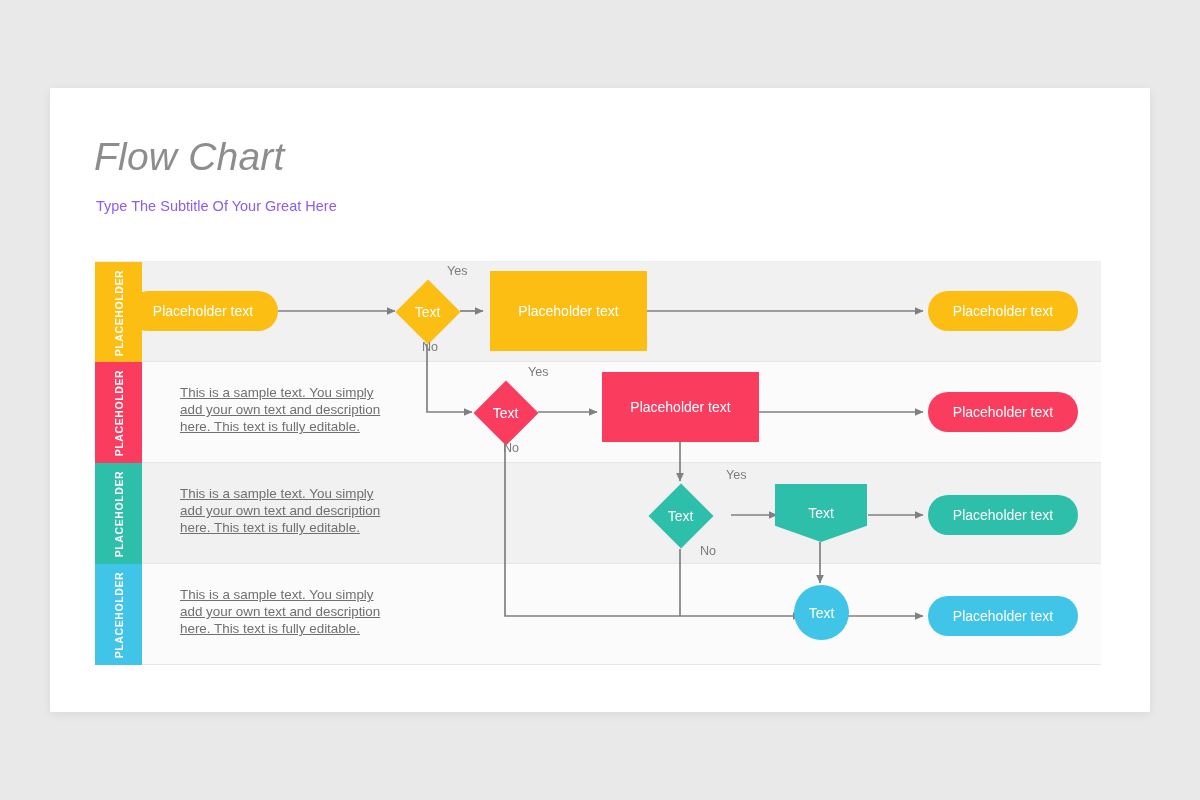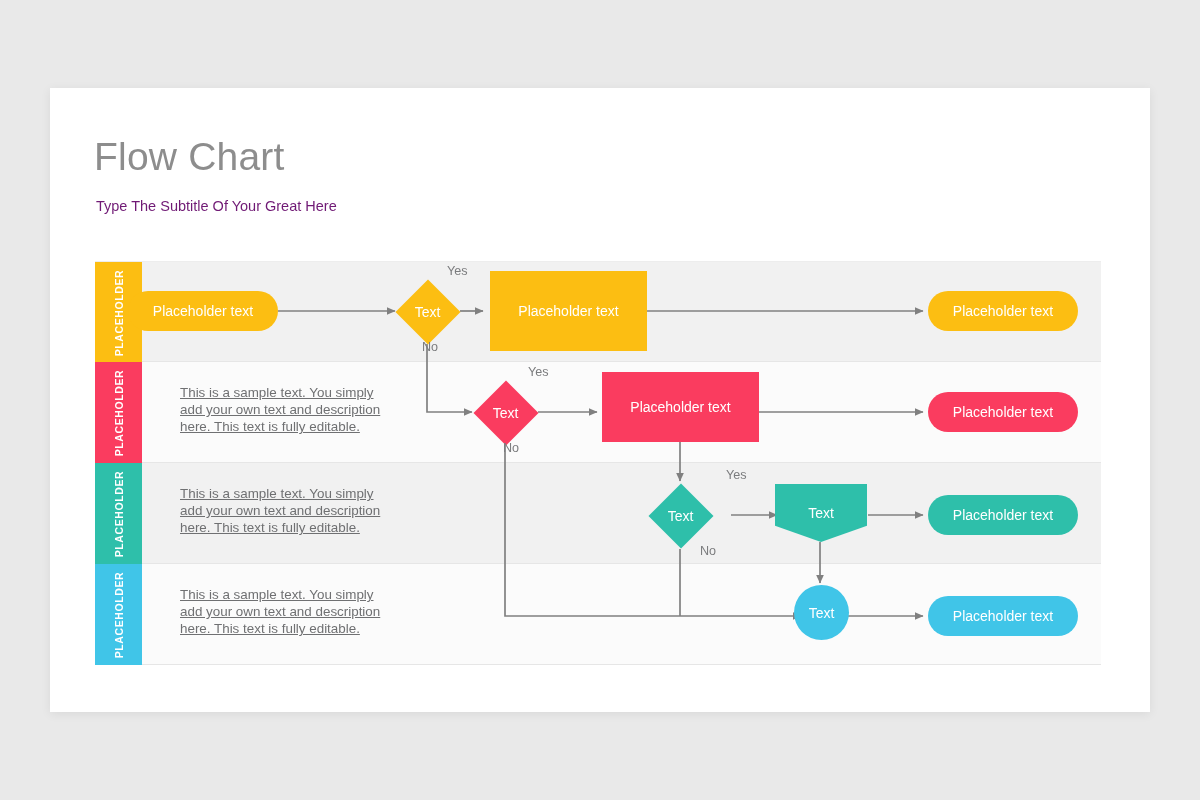--- a/index.html
+++ b/index.html
@@ -25,28 +25,29 @@
   
   #title {
     position: absolute;
     left: 44px;
     top: 47px;
     font-size: 39px;
     font-weight: 400;
     color: #8d8d8d;
     letter-spacing: 0.2px;
     white-space: nowrap;
+    font-style: italic;
   }
   #subtitle {
     position: absolute;
     left: 46px;
     top: 110px;
     font-size: 14.5px;
     font-weight: 400;
-    color: #701a75;
+    color: #8b5cf6;
     white-space: nowrap;
   }
 
   
   #lanes {
     position: absolute;
     left: 45px;
     top: 173px;
     width: 1006px;
     height: 403px;

